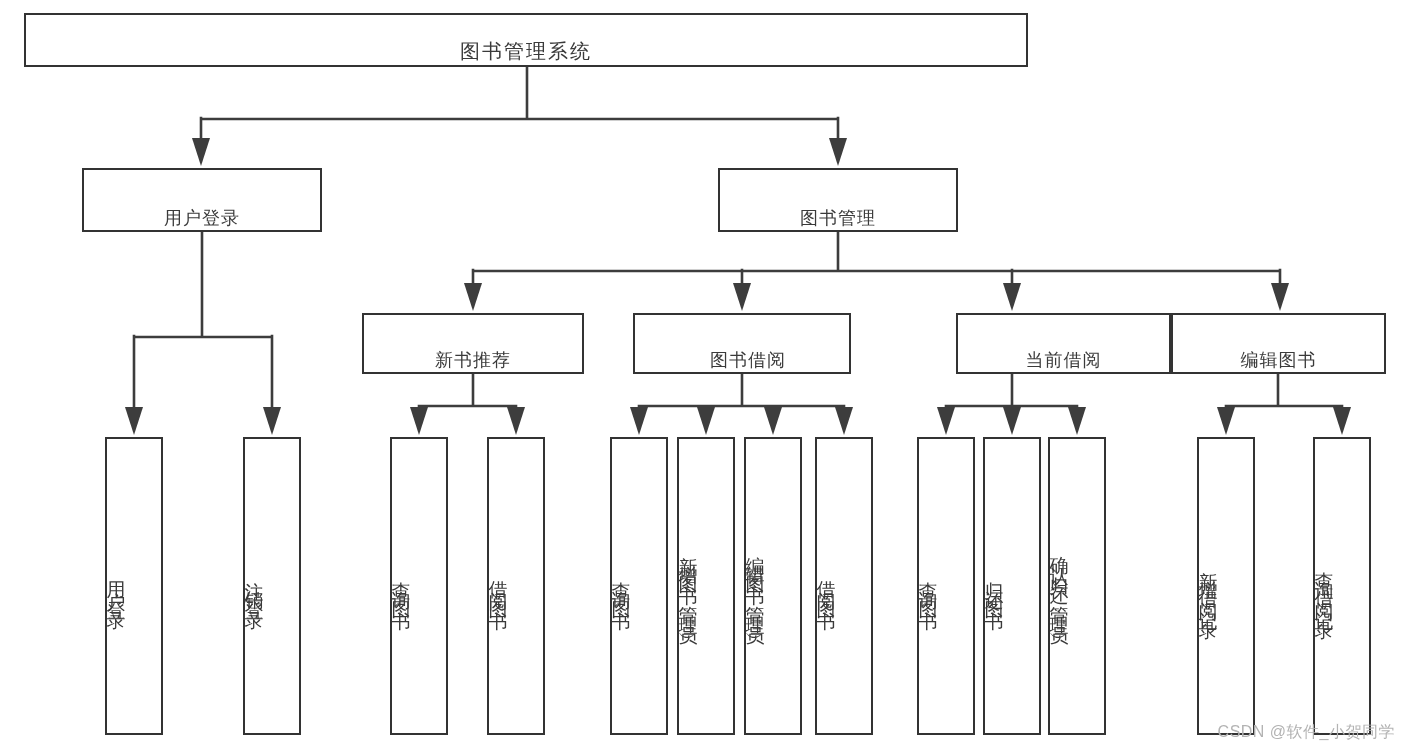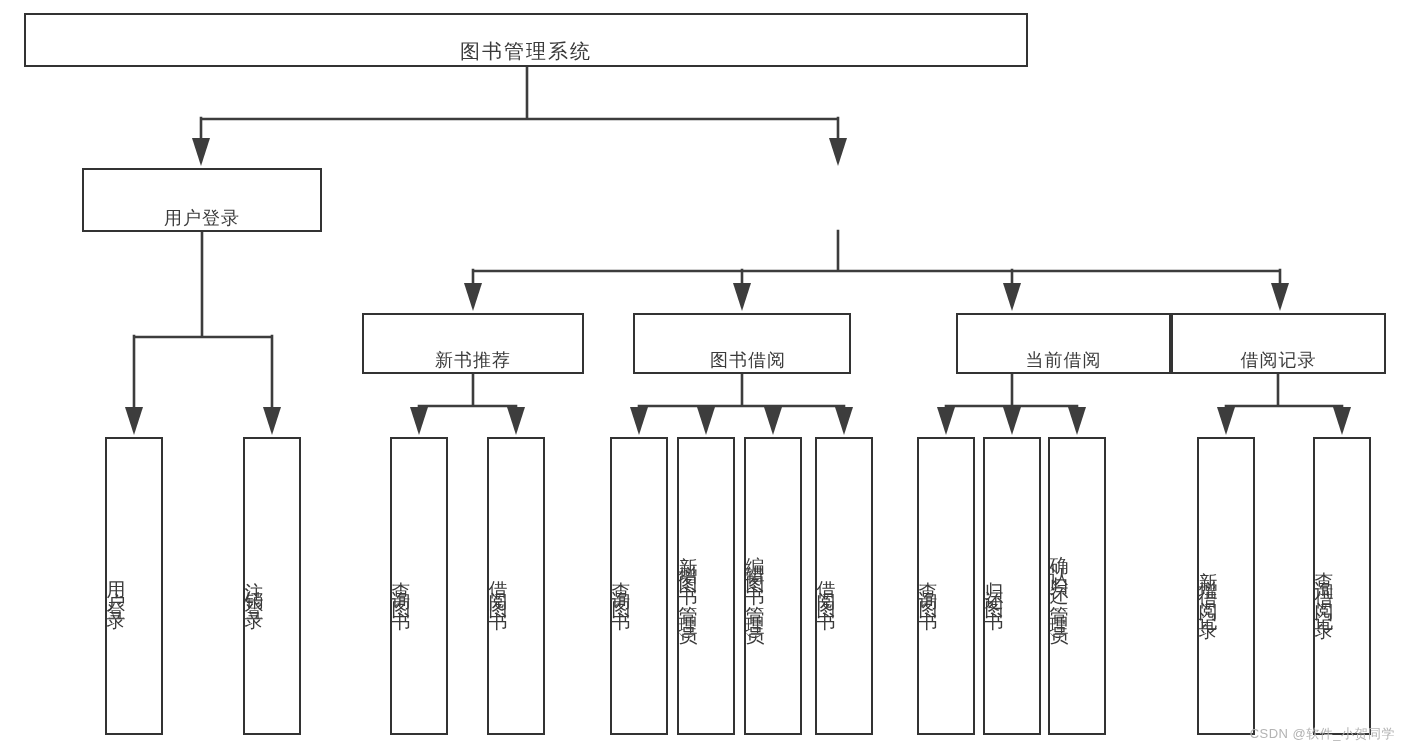--- a/index.html
+++ b/index.html
@@ -69,21 +69,21 @@
   #leaf-7  { left: 815px; }
   #leaf-8  { left: 917px; }
   #leaf-9  { left: 983px; }
   #leaf-10 { left: 1048px; }
   #leaf-11 { left: 1197px; }
   #leaf-12 { left: 1313px; }
   #watermark {
     position: absolute;
     right: 10px;
     bottom: 4px;
-    font-size: 13px;
+    font-size: 16px;
     letter-spacing: 0.5px;
     color: var(--watermark);
     z-index: 3;
     white-space: nowrap;
   }
 </style>
 </head>
 <body>
 
 <div id="stage">
@@ -124,32 +124,35 @@
     <polygon points="1333,407 1351,407 1342,435"></polygon>
   </svg>
 
   <div class="box" id="node-root">
     <span class="h-label root-label">图书管理系统</span>
   </div>
 
   <div class="box" id="node-user-login">
     <span class="h-label">用户登录</span>
   </div>
+  <div class="box" id="node-book-management">
+    <span class="h-label">图书管理</span>
+  </div>
 
   <div class="box lvl3" id="node-new-book-recommend">
     <span class="h-label">新书推荐</span>
   </div>
   <div class="box lvl3" id="node-book-borrow">
     <span class="h-label">图书借阅</span>
   </div>
   <div class="box lvl3" id="node-current-borrow">
     <span class="h-label">当前借阅</span>
   </div>
   <div class="box lvl3" id="node-borrow-record">
-    <span class="h-label">借阅记录</span>
+    <span class="h-label">编辑图书</span>
   </div>
 
   <div class="box leaf v-box" id="leaf-0">
     <span class="v-label">用户登录</span>
   </div>
   <div class="box leaf v-box" id="leaf-1">
     <span class="v-label">注销登录</span>
   </div>
   <div class="box leaf v-box" id="leaf-2">
     <span class="v-label">查询图书</span>

